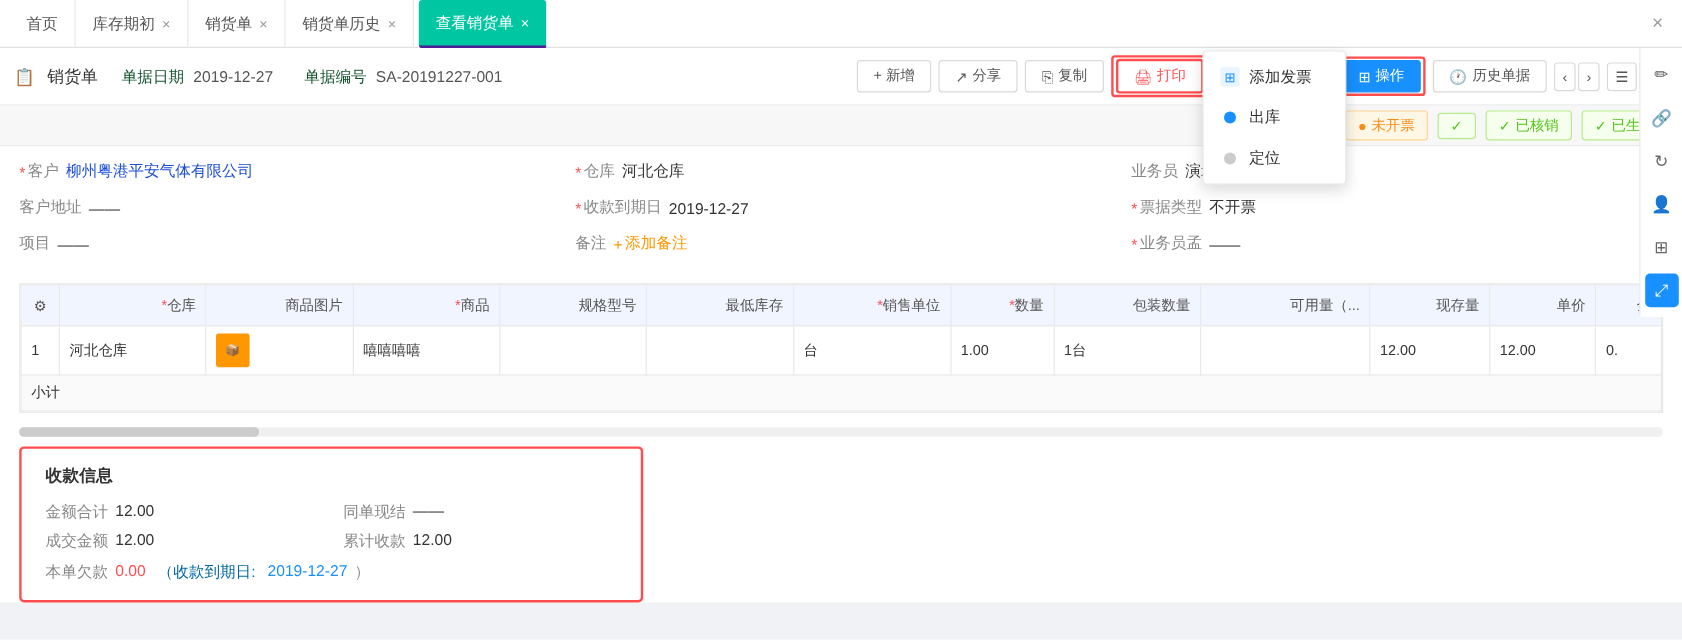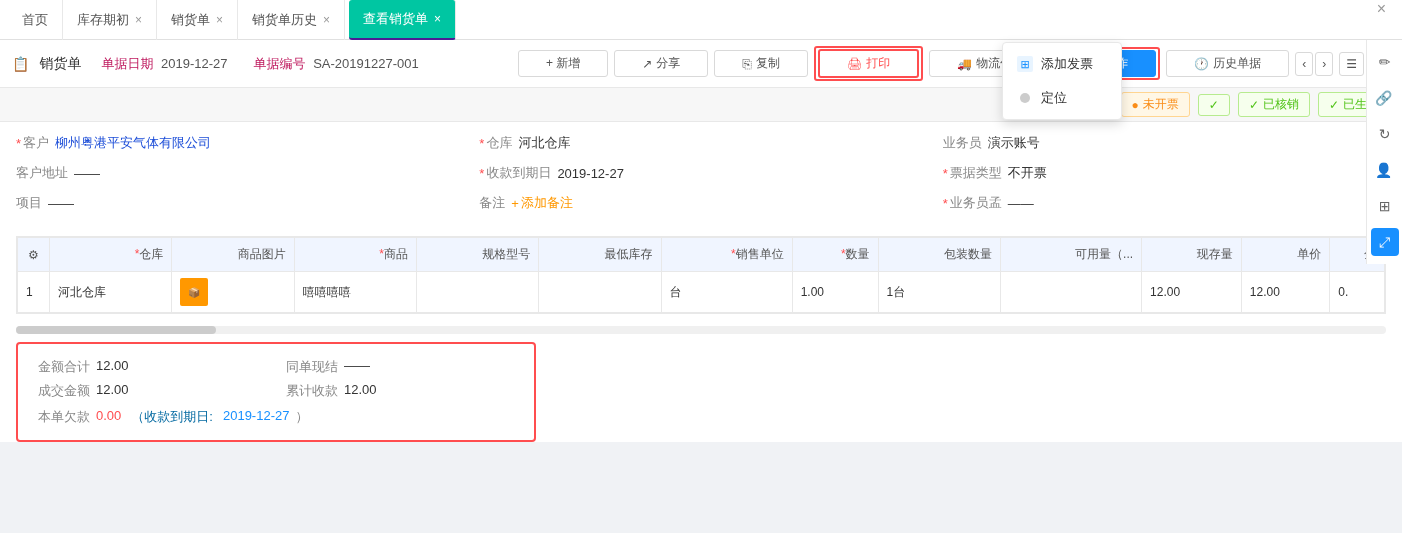--- a/index.html
+++ b/index.html
@@ -1,20 +1,20 @@
 <!DOCTYPE html>
 <html><head>
   <meta charset="utf-8">
   <style>
     * { box-sizing: border-box; margin: 0; padding: 0; }
     body { font-family: 'Microsoft YaHei', Arial, sans-serif; font-size: 13px; background: #f0f2f5; color: #333; }
 
     
     .tab-bar {
-      display: flex; background: #fff;
+      display: flex; align-items: center; background: #fff;
       border-bottom: 1px solid #e0e0e0; padding: 0 8px;
       height: 40px; position: relative;
     }
     .tab-item {
       display: flex; align-items: center; padding: 0 14px;
       height: 40px; cursor: pointer; font-size: 13px;
       border-right: 1px solid #e8e8e8; color: #555;
       white-space: nowrap;
     }
     .tab-item.active {
@@ -30,25 +30,25 @@
 
     
     .toolbar {
       display: flex; align-items: center; padding: 6px 12px;
       background: #fff; border-bottom: 1px solid #e8e8e8;
       gap: 10px;
     }
     .doc-icon { color: #1890ff; font-size: 14px; }
     .doc-title { font-size: 14px; font-weight: 500; color: #333; margin-right: 10px; }
     .meta-item { font-size: 13px; color: #555; margin-right: 16px; }
-    .meta-label { color: #be185d; margin-right: 4px; }
+    .meta-label { color: #14532d; margin-right: 4px; }
     .toolbar-actions { margin-left: auto; display: flex; align-items: center; gap: 6px; }
     .btn-action {
       display: flex; align-items: center; gap: 4px;
-      padding: 4px 27px; border: 1px solid #d9d9d9;
+      padding: 4px 13px; border: 1px solid #d9d9d9;
       border-radius: 3px; cursor: pointer; font-size: 12px;
       background: #fff; color: #555; white-space: nowrap;
     }
     .btn-action.print { border: 2px solid #ff4d4f; color: #ff4d4f; font-weight: 500; }
     .btn-action.operations {
       background: #1890ff; color: #fff; border-color: #1890ff;
     }
     .nav-arrows { display: flex; gap: 2px; }
     .arrow-btn { padding: 4px 6px; border: 1px solid #d9d9d9; border-radius: 3px; cursor: pointer; background: #fff; color: #555; font-size: 12px; }
     .view-toggle { display: flex; gap: 2px; }
@@ -353,29 +353,33 @@
           <td></td>
           <td></td>
           <td>台</td>
           <td>1.00</td>
           <td>1台</td>
           <td></td>
           <td>12.00</td>
           <td>12.00</td>
           <td>0.</td>
         </tr>
+        <tr class="subtotal-row">
+          <td colspan="13">小计</td>
+        </tr>
       </tbody>
     </table>
   </div>
 
   <div class="scrollbar-area">
     <div class="scrollbar-thumb"></div>
   </div>
 
   <div class="payment-section">
+    <div class="payment-title">收款信息</div>
     <div class="payment-grid">
       <div class="payment-row">
         <span class="payment-label">金额合计</span>
         <span class="payment-value">12.00</span>
       </div>
       <div class="payment-row">
         <span class="payment-label">同单现结</span>
         <span class="payment-value">——</span>
       </div>
       <div class="payment-row">
@@ -395,20 +399,26 @@
       </div>
     </div>
   </div>
 
 </div>
 
 <div class="dropdown-menu">
   <div class="dropdown-item">
     <div class="dropdown-icon icon-add">⊞</div>
     <span>添加发票</span>
+  </div>
+  <div class="dropdown-item">
+    <div class="dropdown-icon">
+      <div class="icon-dot"></div>
+    </div>
+    <span>出库</span>
   </div>
   <div class="dropdown-item">
     <div class="dropdown-icon">
       <div class="icon-dot" style="background:#ccc;"></div>
     </div>
     <span>定位</span>
   </div>
 </div>
 
 <div class="right-sidebar">

